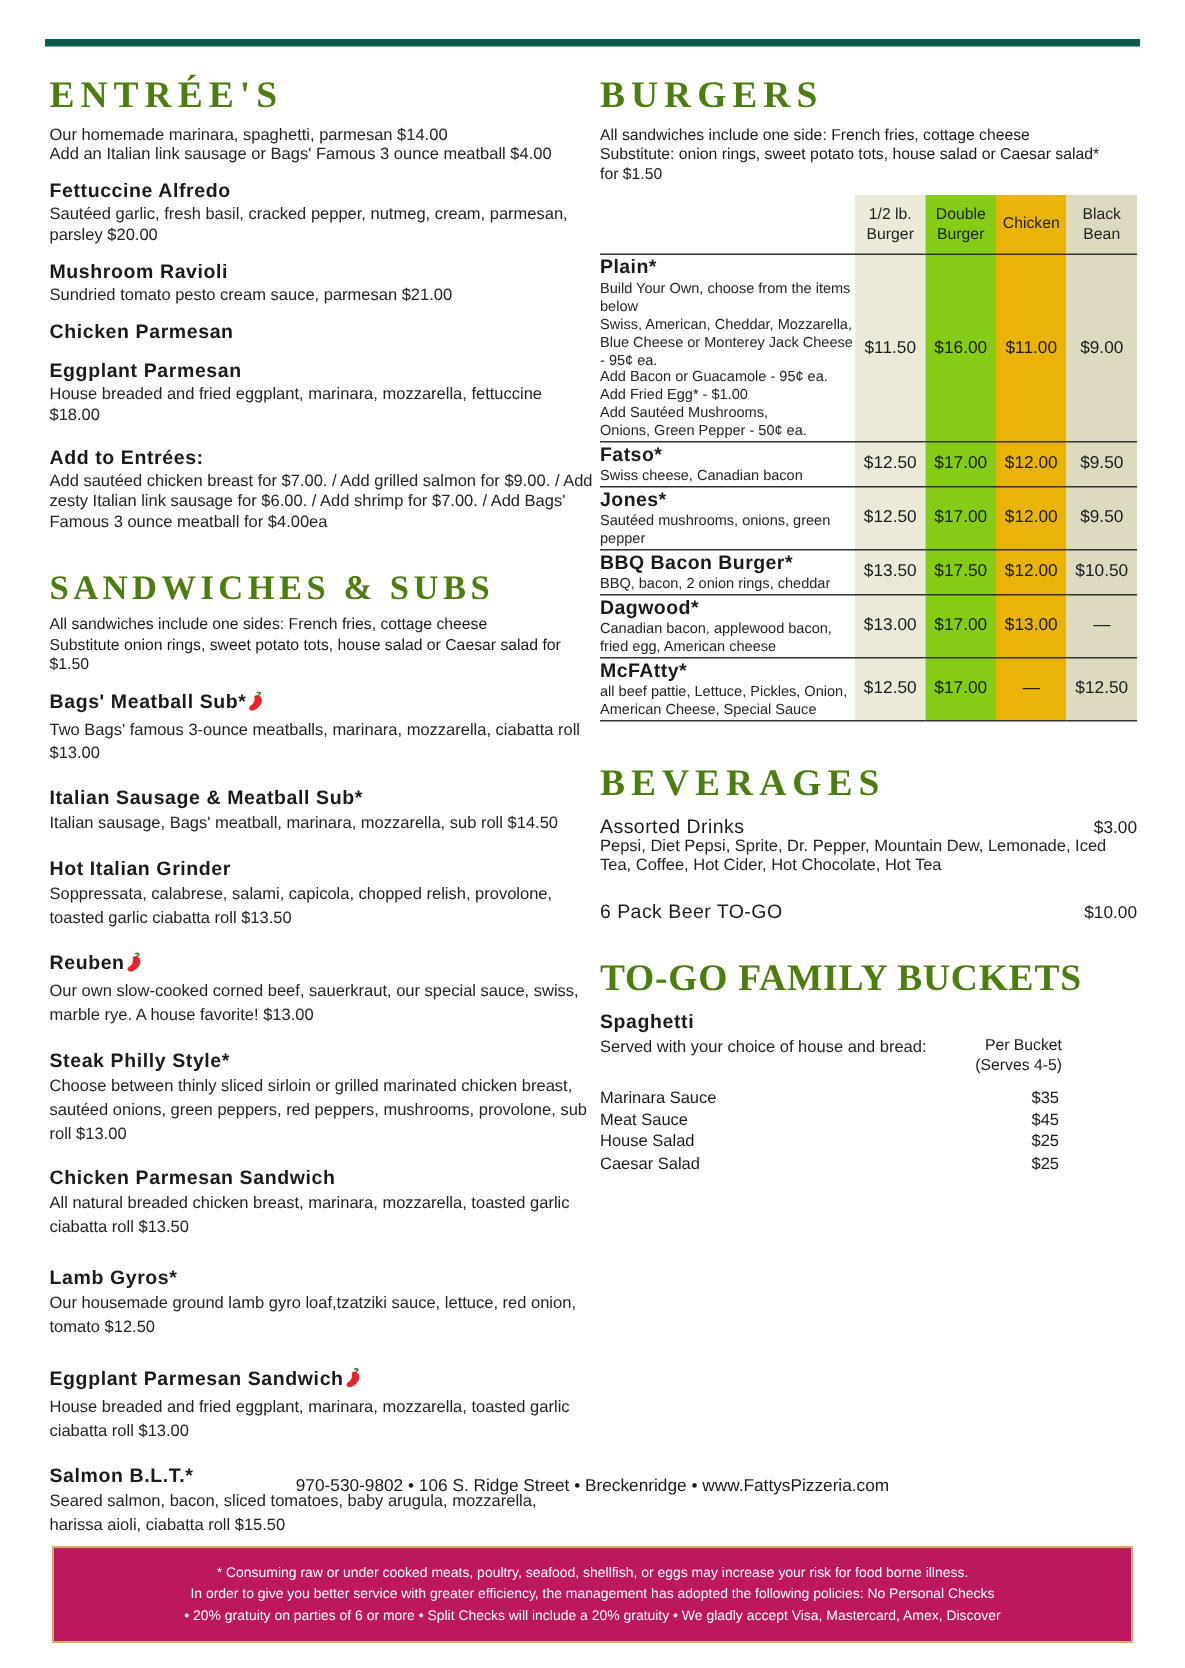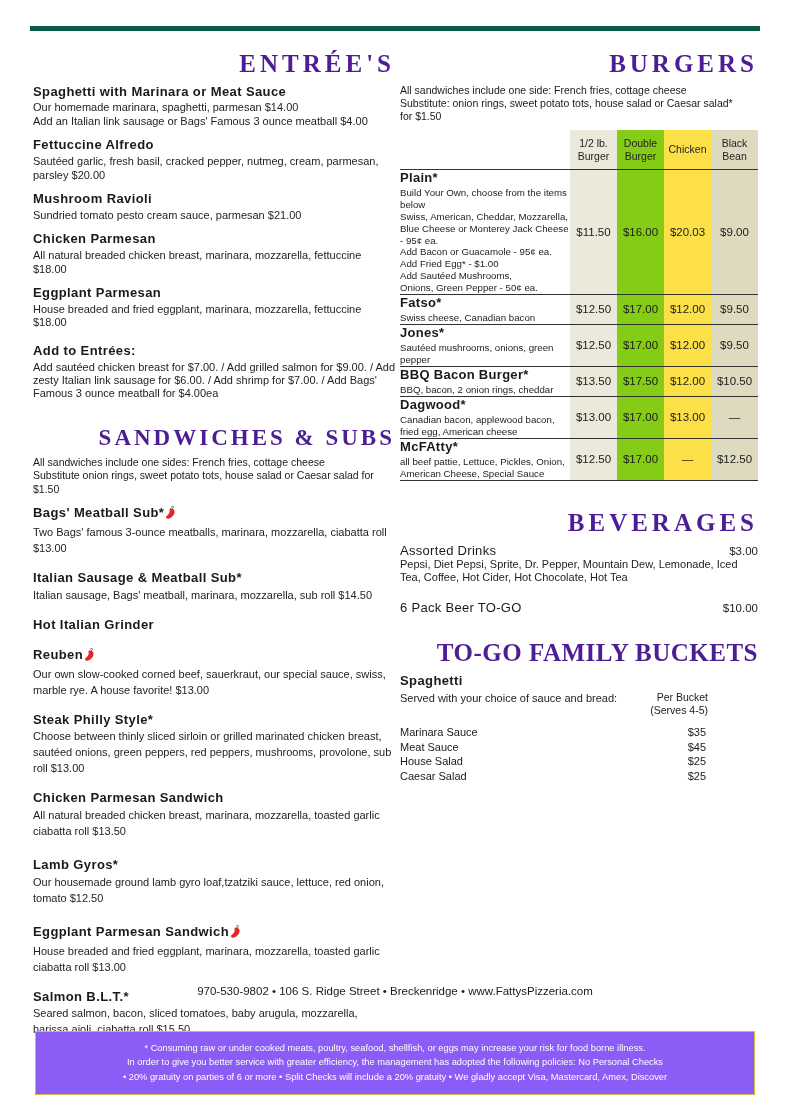--- a/index.html
+++ b/index.html
@@ -28,22 +28,22 @@
     left: 0; top: 0;
     width: 790px; height: 1112px;
   }
   .col-left  { position: absolute; left: 33px;  top: 50px; width: 362px; }
   .col-right { position: absolute; left: 400px; top: 50px; width: 358px; }
 
   
   .section-title {
     font-family: "Liberation Serif", serif;
     font-weight: bold;
-    color: #4c1d95;
-    text-align: right;
+    color: #4d7c0f;
+    text-align: left;
     letter-spacing: 4px;
     font-size: 25px;
     margin: 0 0 6px 0;
     line-height: 1.1;
   }
   .section-title.smaller { font-size: 23px; letter-spacing: 3px; }
   .section-title.bucket  { font-size: 25px; letter-spacing: 0.5px; }
 
   
   .item { margin-bottom: 7px; }
@@ -90,21 +90,21 @@
     font-size: 10.5px;
     text-align: center;
     line-height: 1.25;
     padding: 7px 2px 6px 2px;
     font-weight: normal;
     color: #232323;
   }
   .bt-head td.blank { background: transparent; }
   .col-a { background: #ebe9d9; }
   .col-b { background: #84cc16; }
-  .col-c { background: #fde047; }
+  .col-c { background: #eab308; }
   .col-d { background: #dedac0; }
 
   .bt-row > td { border-top: 1.4px solid #33312b; }
   .bt-row.first > td { border-top: 1.6px solid #33312b; }
   .bt-last > td { border-top: 1.4px solid #33312b; height: 3px; }
 
   .bt-name {
     padding: 4px 6px 5px 4px;
     vertical-align: top;
   }
@@ -168,21 +168,21 @@
     left: 0; top: 985px;
     width: 790px;
     text-align: center;
     font-size: 11.5px;
     color: #1a1a1a;
   }
   .disclaimer {
     position: absolute;
     left: 35px; top: 1031px;
     width: 720px;
-    background: #8b5cf6;
+    background: #be185d;
     border: 1.5px solid #d6b84a;
     padding: 9px 10px 10px 10px;
     text-align: center;
     color: #ffffff;
   }
   .disclaimer p {
     margin: 0;
     font-size: 9.3px;
     line-height: 1.55;
   }
@@ -193,35 +193,33 @@
 <div class="page">
 
   <div class="top-bar"></div>
 
   <div class="col-left">
 
     <h1 class="section-title">ENTRÉE'S</h1>
 
     <div>
       <div class="item gap-sm">
-        <span class="item-name">Spaghetti with Marinara or Meat Sauce</span>
         <p class="item-desc tight" style="white-space:pre-line">Our homemade marinara, spaghetti, parmesan  $14.00
 Add an Italian link sausage or Bags' Famous 3 ounce meatball  $4.00</p>
       </div>
       <div class="item gap-sm">
         <span class="item-name">Fettuccine Alfredo</span>
         <p class="item-desc tight">Sautéed garlic, fresh basil, cracked pepper, nutmeg, cream, parmesan, parsley $20.00</p>
       </div>
       <div class="item gap-sm">
         <span class="item-name">Mushroom Ravioli</span>
         <p class="item-desc tight">Sundried tomato pesto cream sauce, parmesan  $21.00</p>
       </div>
       <div class="item gap-sm">
         <span class="item-name">Chicken Parmesan</span>
-        <p class="item-desc tight">All natural breaded chicken breast, marinara, mozzarella, fettuccine  $18.00</p>
       </div>
       <div class="item gap-md">
         <span class="item-name">Eggplant Parmesan</span>
         <p class="item-desc tight">House breaded and fried eggplant, marinara, mozzarella, fettuccine  $18.00</p>
       </div>
       <div class="item">
         <span class="item-name">Add to Entrées:</span>
         <p class="item-desc tight">Add sautéed chicken breast for $7.00. / Add grilled salmon for $9.00. / Add zesty Italian link sausage for $6.00. / Add shrimp for $7.00. / Add Bags' Famous 3 ounce meatball for $4.00ea</p>
       </div>
     </div>
@@ -241,20 +239,21 @@
         <p class="item-desc">Two Bags' famous 3-ounce meatballs, marinara, mozzarella, ciabatta roll  $13.00</p>
       </div>
 
       <div class="item gap-md">
         <span class="item-name">Italian Sausage &amp; Meatball Sub*</span>
         <p class="item-desc">Italian sausage, Bags' meatball, marinara, mozzarella, sub roll  $14.50</p>
       </div>
 
       <div class="item gap-md">
         <span class="item-name">Hot Italian Grinder</span>
+        <p class="item-desc">Soppressata, calabrese, salami, capicola, chopped relish, provolone, toasted garlic ciabatta roll  $13.50</p>
       </div>
 
       <div class="item gap-md">
         <span class="item-name"><span>Reuben</span><span class="pepper-icon"><svg width="11" height="13" viewBox="0 0 11 13">
                 <path d="M6.2 1.2c.6-.7 1.6-.9 2.2-.4.3.3.2.8-.2 1-.5.3-.9.7-1.1 1.2" fill="none" stroke="#2e7d32" stroke-width="1"></path>
                 <path d="M5.3 2.6c2.6-.4 4.5 1.4 4.3 3.6-.2 2.6-2.6 5.3-5.3 6.3-1.3.5-2.6.2-3.1-.7-.5-.9.1-1.8 1.1-2.4C4.2 8.1 5 6 4.6 4.2c-.2-.9.1-1.5.7-1.6z" fill="#e8232a"></path>
               </svg></span></span>
         <p class="item-desc">Our own slow-cooked corned beef, sauerkraut, our special sauce, swiss, marble rye. A house favorite!  $13.00</p>
       </div>
 
@@ -322,21 +321,21 @@
           <span class="n">Plain*</span>
           <span class="d" style="white-space:pre-line">Build Your Own, choose from the items below
 Swiss, American, Cheddar, Mozzarella, Blue Cheese or Monterey Jack Cheese - 95¢ ea.
 Add Bacon or Guacamole - 95¢ ea.
 Add Fried Egg* - $1.00
 Add Sautéed Mushrooms,
 Onions, Green Pepper - 50¢ ea.</span>
         </td>
         <td class="bt-price col-a">$11.50</td>
         <td class="bt-price col-b">$16.00</td>
-        <td class="bt-price col-c">$20.03</td>
+        <td class="bt-price col-c">$11.00</td>
         <td class="bt-price col-d">$9.00</td>
       </tr>
 
       <tr class="bt-row">
         <td class="bt-name">
           <span class="n">Fatso*</span>
           <span class="d">Swiss cheese, Canadian bacon</span>
         </td>
         <td class="bt-price col-a">$12.50</td>
         <td class="bt-price col-b">$17.00</td>
@@ -410,21 +409,21 @@
           <span class="bev-price">$10.00</span>
         </div>
       </div>
     </div>
 
     <h1 class="section-title bucket" style="margin-top:24px">TO-GO FAMILY BUCKETS</h1>
 
     <div>
       <span class="item-name">Spaghetti</span>
       <div class="bucket-head">
-        <p class="item-desc" style="margin:0">Served with your choice of sauce and bread:</p>
+        <p class="item-desc" style="margin:0">Served with your choice of house and bread:</p>
         <span class="bucket-serves">Per Bucket
 (Serves 4-5)</span>
       </div>
       <div class="bucket-list">
         <div class="bucket-line">
           <span>Marinara Sauce</span>
           <span class="price">$35</span>
         </div>
         <div class="bucket-line">
           <span>Meat Sauce</span>

